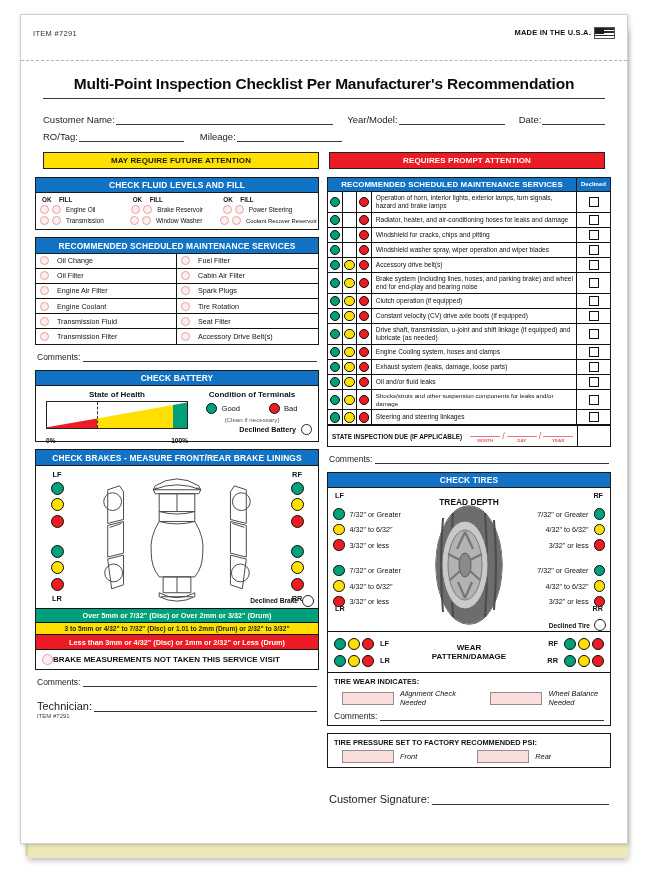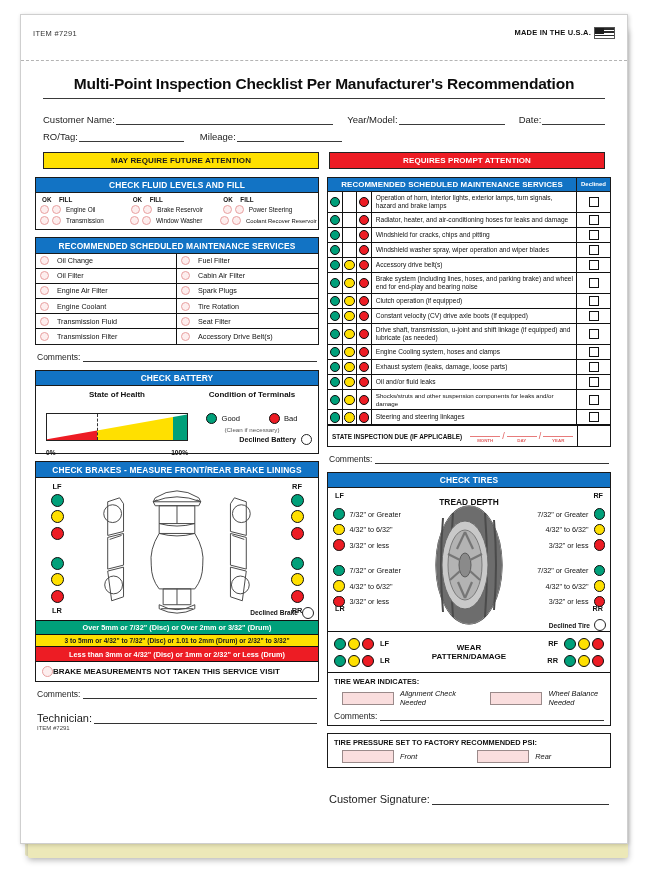--- a/index.html
+++ b/index.html
@@ -122,21 +122,21 @@
   .comments {
     font-size:8.5px; color:#222; display:flex; align-items:center;
     margin:5px 2px 8px 2px;
   }
   .comments .cline { flex:1; border-bottom:.9px solid #333; height:10px; margin-left:3px; }
 
   
   .batt-body { display:flex; padding:4px 6px 6px 6px; }
   .batt-l { width:150px; }
   .batt-r { flex:1; }
-  .batt-cap { text-align:center; font-size:8px; font-weight:bold; color:#111; margin-bottom:14px; }
+  .batt-cap { text-align:center; font-size:8px; font-weight:bold; color:#111; margin-bottom:2px; }
   .soh-wrap { position:relative; height:34px; margin:0 4px; }
   .soh-box {
     position:absolute; left:0; right:0; top:0; bottom:6px;
     border:1px solid #222; background:#fff; overflow:hidden;
   }
   .wedge { position:absolute; left:0; top:0; width:100%; height:100%; }
   .soh-tick {
     position:absolute; left:36%; top:1px; bottom:7px; width:0;
     border-left:1px dashed #333;
   }

